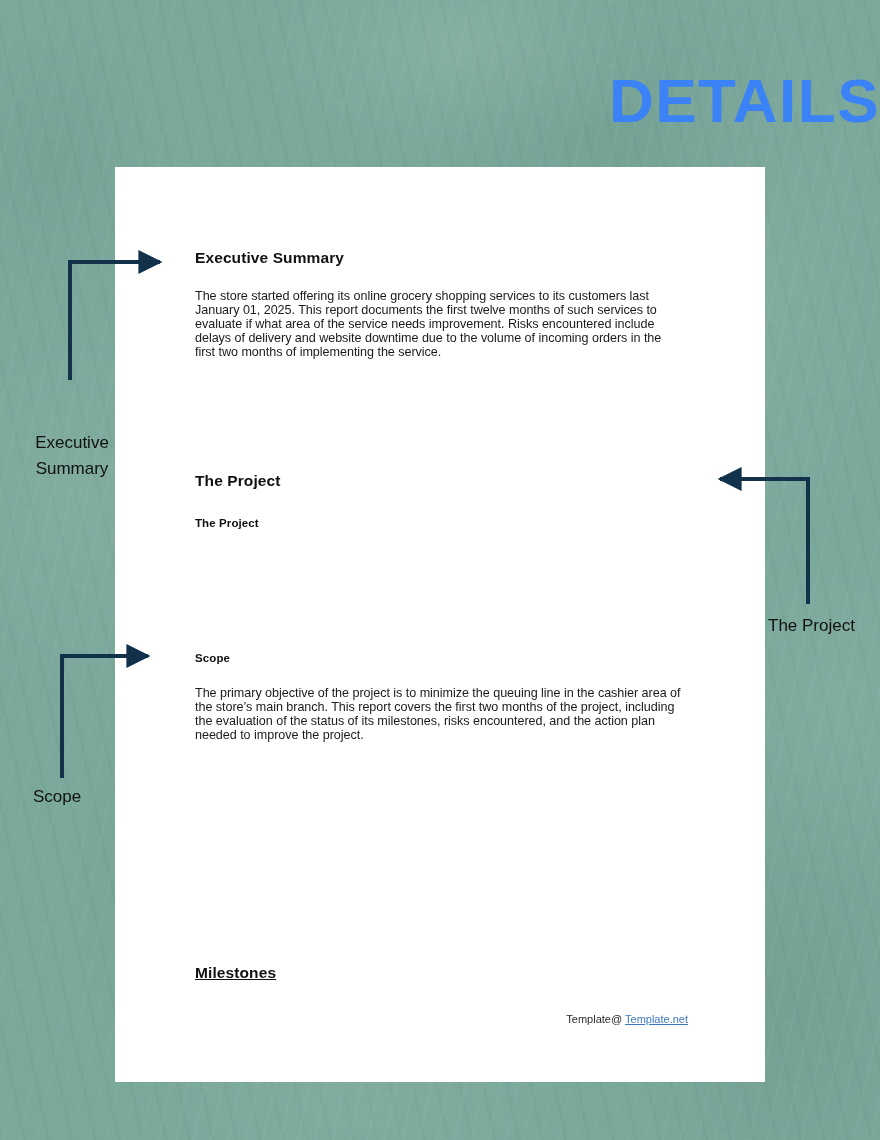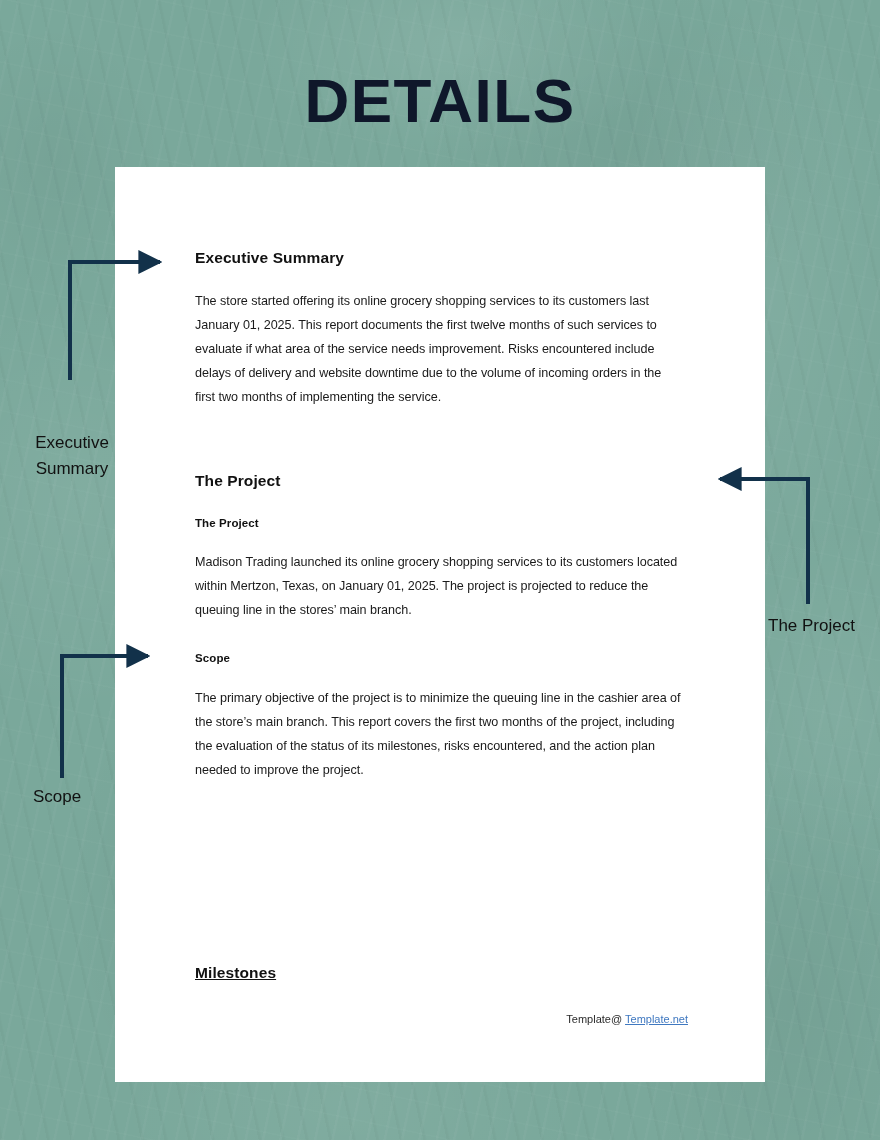--- a/index.html
+++ b/index.html
@@ -50,22 +50,22 @@
         rgba(255,255,255,0) 2px, rgba(255,255,255,0) 31px);
     opacity: 0.9;
   }
 
   
   .title {
     position: absolute;
     top: 64px;
     left: 0;
     width: 880px;
-    text-align: center;
-    color: #0f172a;
+    text-align: right;
+    color: #3b82f6;
     font-size: 62px;
     line-height: 74px;
     font-weight: 700;
     letter-spacing: 1.5px;
     font-family: "Liberation Sans", sans-serif;
     font-stretch: condensed;
     white-space: nowrap;
   }
 
   
@@ -94,21 +94,21 @@
   .h2 {
     font-family: "Liberation Sans", sans-serif;
     font-size: 11.5px;
     font-weight: 700;
     color: #111111;
     letter-spacing: 0.1px;
   }
   .body-p {
     font-family: "Liberation Sans", sans-serif;
     font-size: 12.6px;
-    line-height: 24px;
+    line-height: 14px;
     color: #1a1a1a;
     letter-spacing: -0.05px;
   }
 
   .sec-exec-head { position: absolute; left: 0; top: 82px; }
   .sec-exec-body { position: absolute; left: 0; top: 122px; width: 488px; }
 
   .sec-proj-head { position: absolute; left: 0; top: 305px; }
   .sec-proj-sub  { position: absolute; left: 0; top: 350px; }
   .sec-proj-body { position: absolute; left: 0; top: 383px; width: 492px; }
@@ -161,21 +161,20 @@
   <div class="title">DETAILS</div>
 
   <div class="page">
     <div class="page-inner">
 
       <div class="h1 sec-exec-head">Executive Summary</div>
       <div class="body-p sec-exec-body">The store started offering its online grocery shopping services to its customers last January 01, 2025. This report documents the first twelve months of such services to evaluate if what area of the service needs improvement. Risks encountered include delays of delivery and website downtime due to the volume of incoming orders in the first two months of implementing the service.</div>
 
       <div class="h1 sec-proj-head">The Project</div>
       <div class="h2 sec-proj-sub">The Project</div>
-      <div class="body-p sec-proj-body">Madison Trading launched its online grocery shopping services to its customers located within Mertzon, Texas, on January 01, 2025. The project is projected to reduce the queuing line in the stores’ main branch.</div>
 
       <div class="h2 sec-scope-sub">Scope</div>
       <div class="body-p sec-scope-body">The primary objective of the project is to minimize the queuing line in the cashier area of the store’s main branch. This report covers the first two months of the project, including the evaluation of the status of its milestones, risks encountered, and the action plan needed to improve the project.</div>
 
       <div class="h1 sec-miles-head">Milestones</div>
 
       <div class="footer">
         <span>Template@ </span><a class="link" href="#">Template.net</a>
       </div>
 

